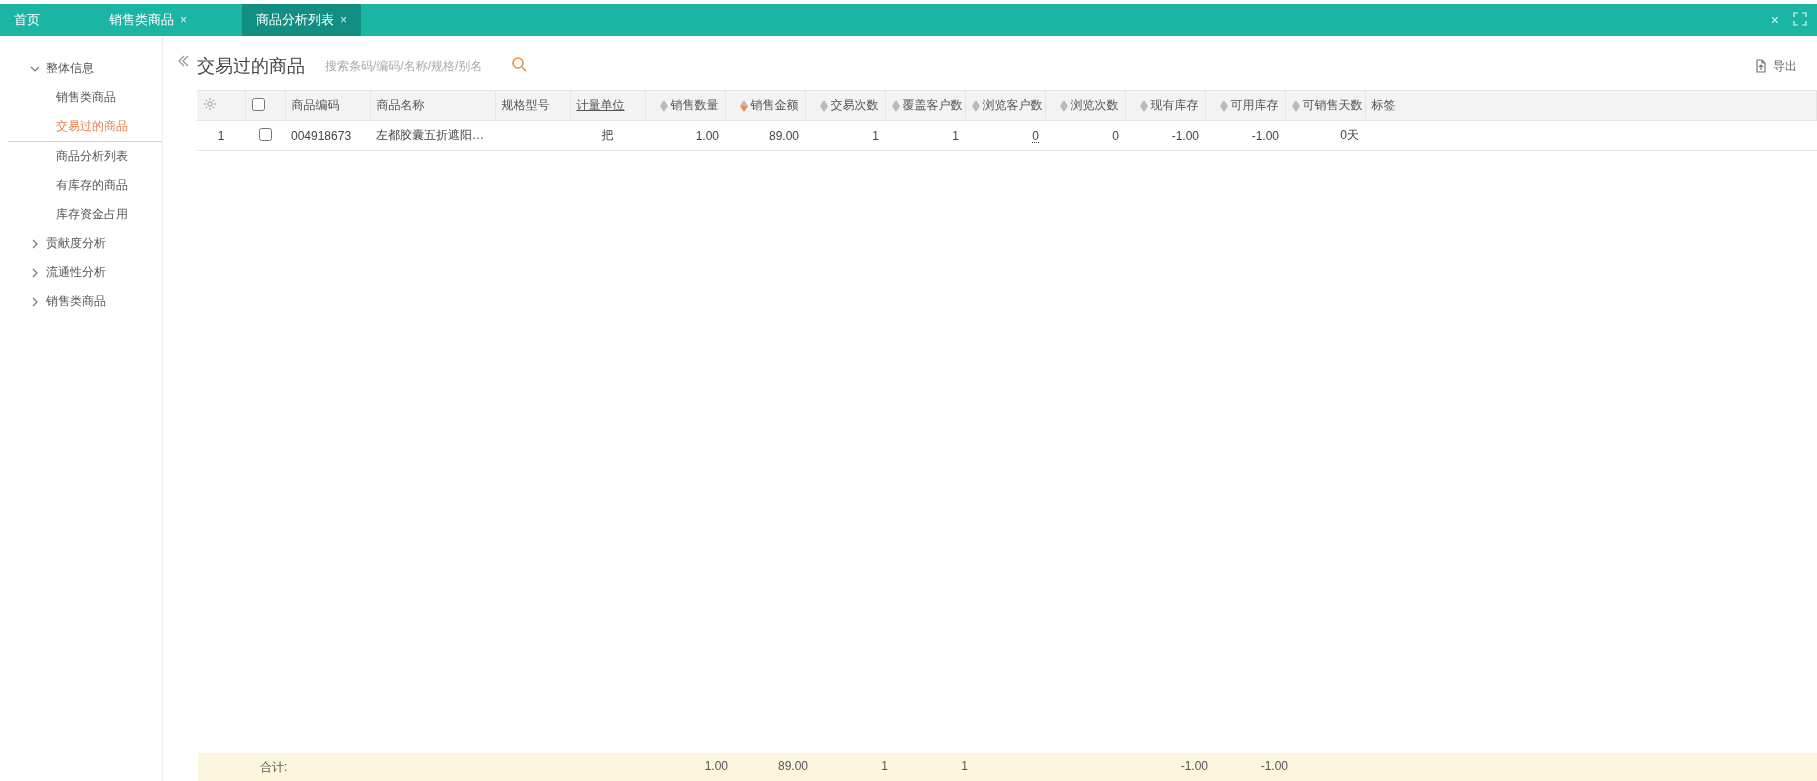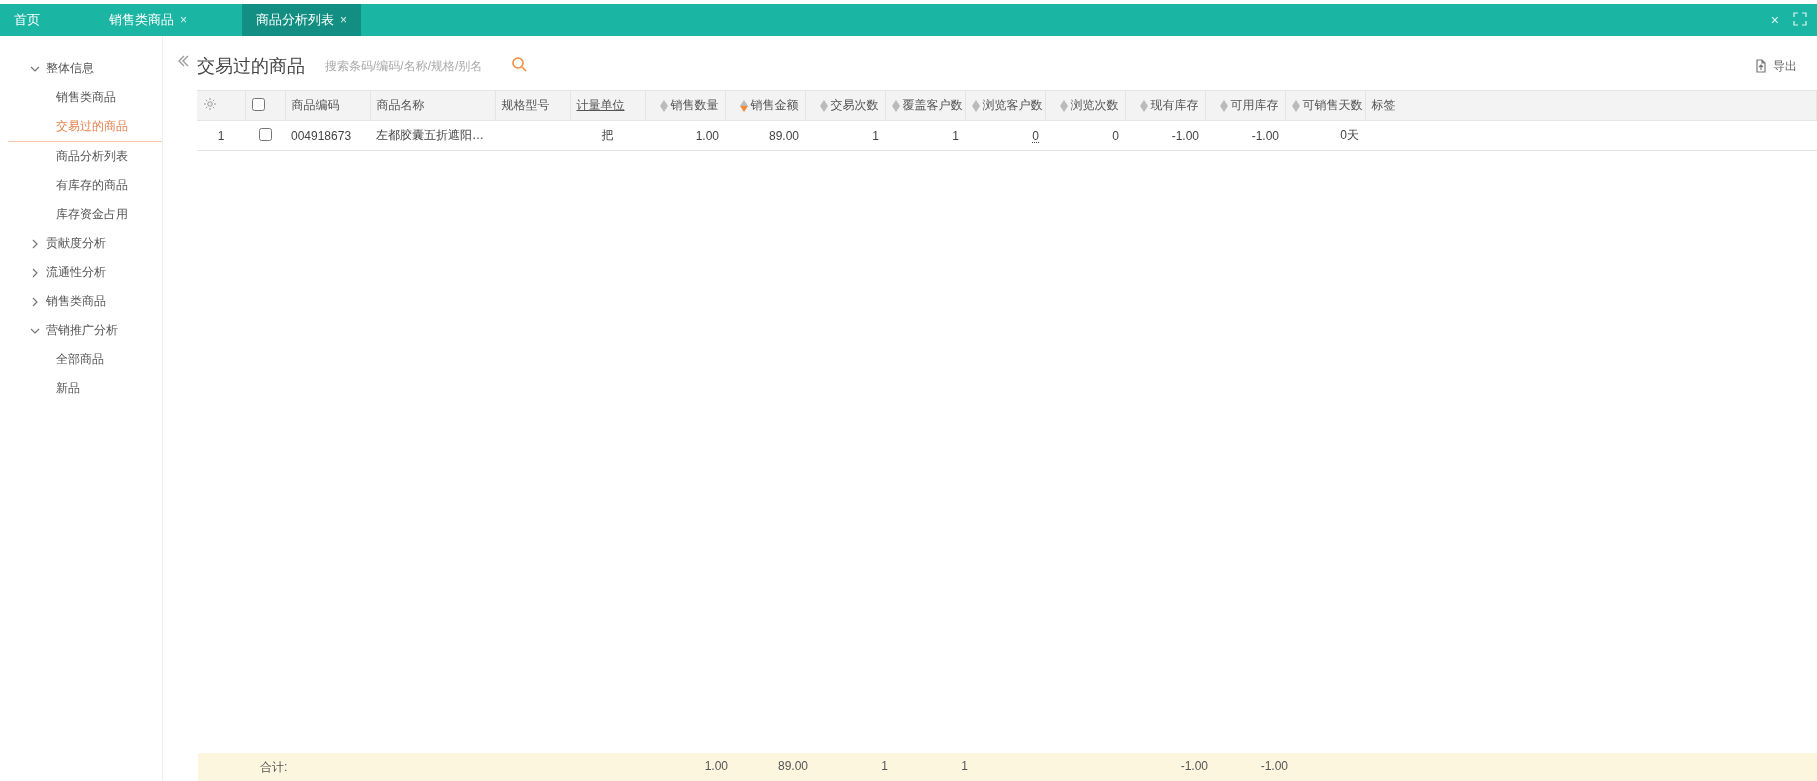--- a/index.html
+++ b/index.html
@@ -134,32 +134,20 @@
       <div class="side-group">
         <div class="side-head">
           <span class="arrow">
               <svg viewBox="0 0 10 10">
                 <path d="M3 1 L7 5 L3 9" stroke="#777" stroke-width="1.2" fill="none"></path>
               </svg>
             </span>
           <span>销售类商品</span>
         </div>
       </div>
-      <div class="side-group">
-        <div class="side-head">
-          <span class="arrow">
-              <svg viewBox="0 0 10 10">
-                <path d="M1 3 L5 7 L9 3" stroke="#777" stroke-width="1.2" fill="none"></path>
-              </svg>
-            </span>
-          <span>营销推广分析</span>
-        </div>
-        <div class="side-item">全部商品</div>
-        <div class="side-item">新品</div>
-      </div>
     </div>
 
     <div class="collapse-btn">
       <svg width="14" height="14" viewBox="0 0 14 14" stroke="#999" stroke-width="1.3" fill="none">
           <path d="M8 2 L3 7 L8 12 M12 2 L7 7 L12 12"></path>
         </svg>
     </div>
 
     <div class="content">
       <div class="page-header">

